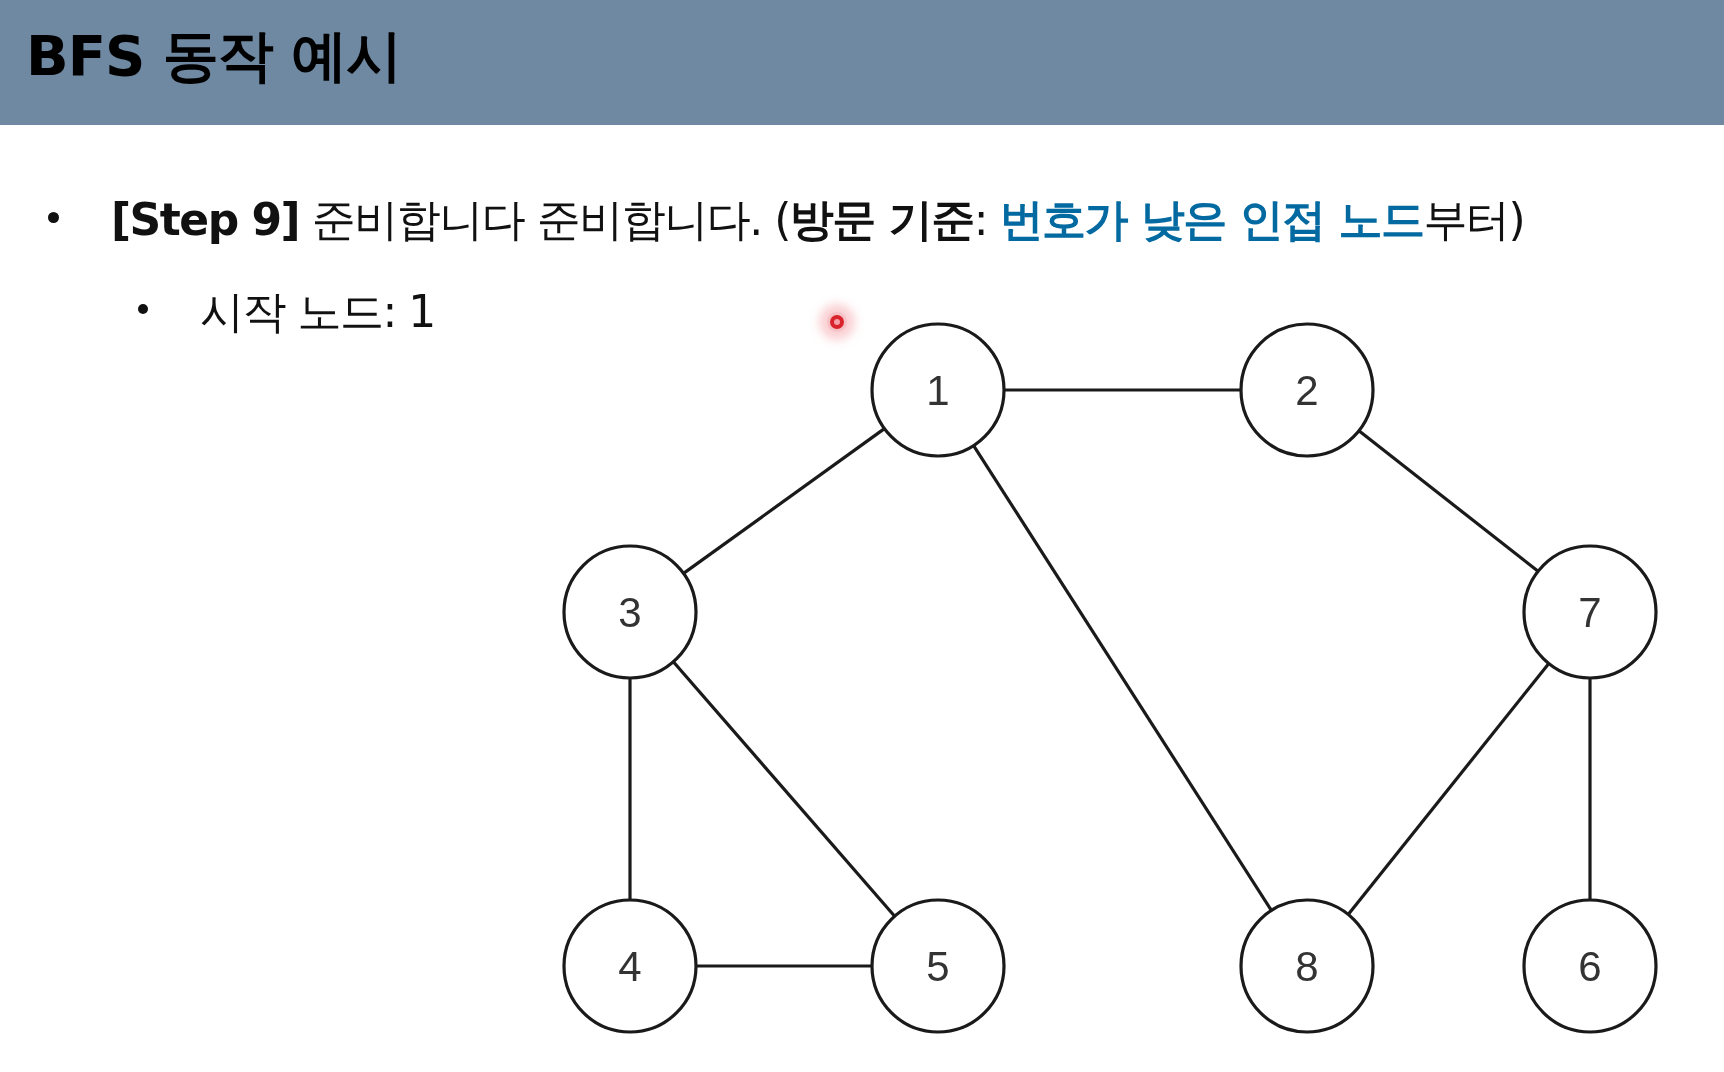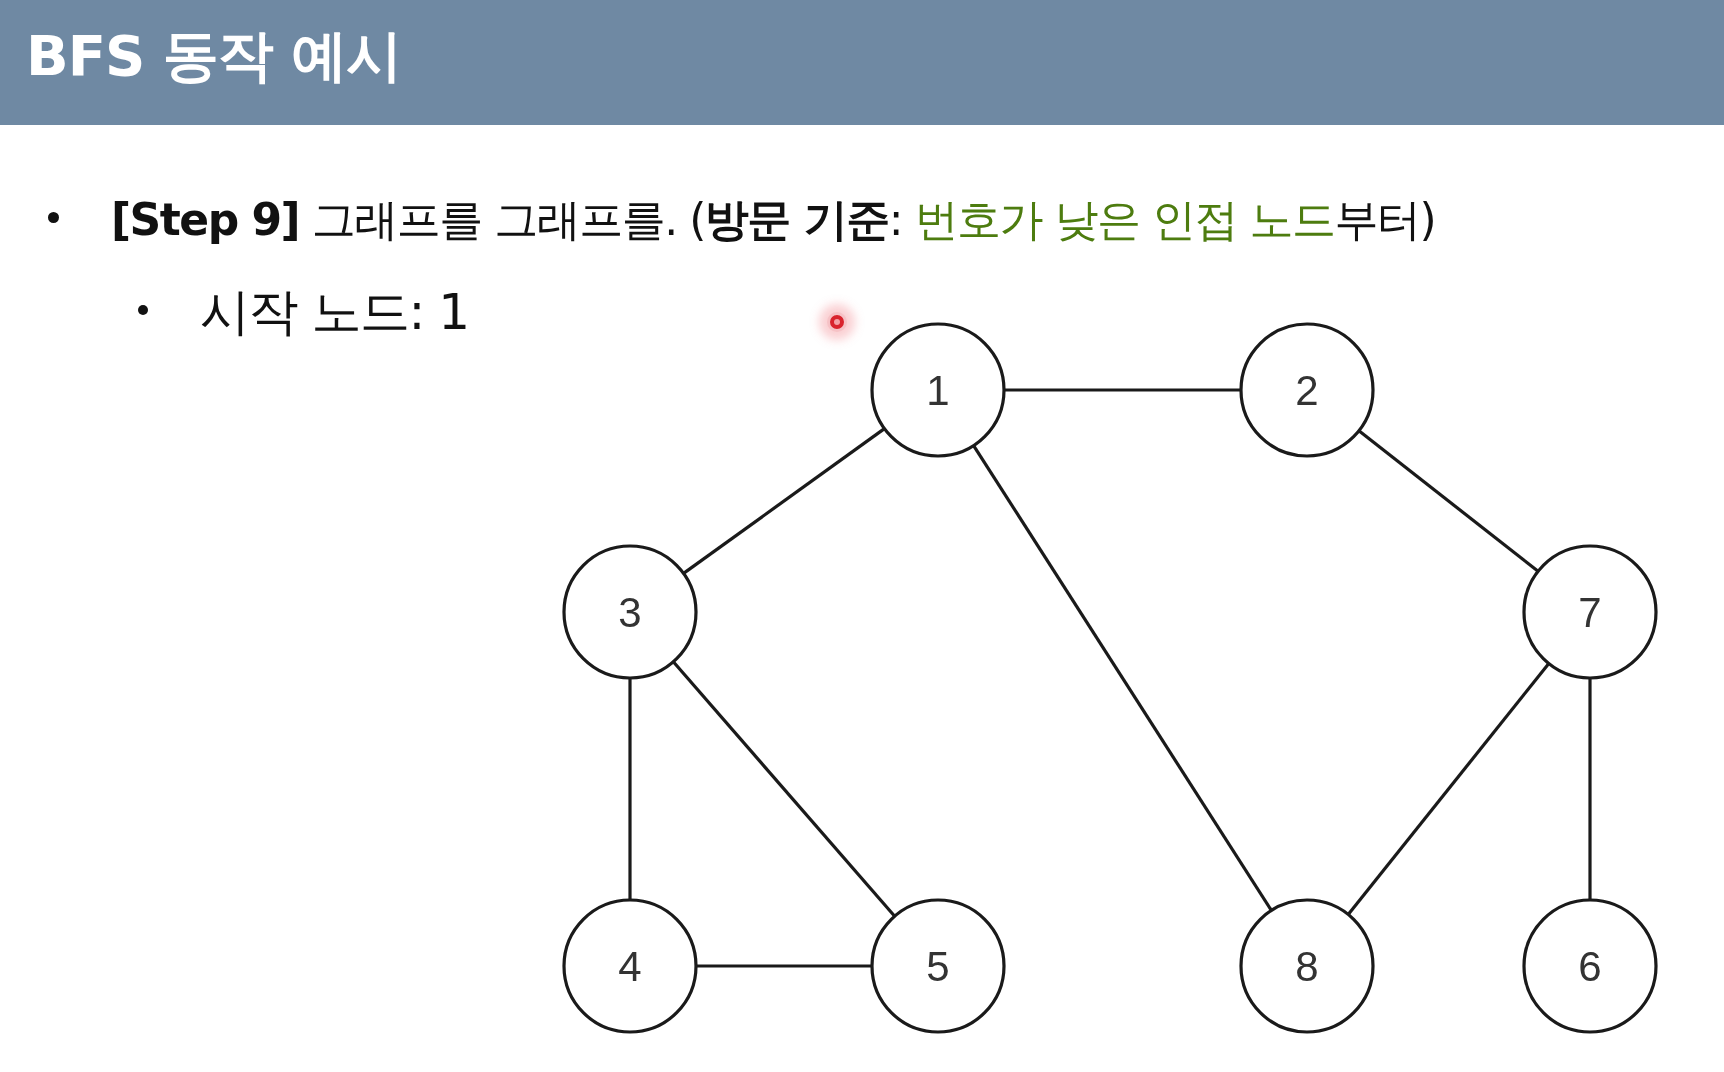--- a/index.html
+++ b/index.html
@@ -8,37 +8,37 @@
     background: #ffffff;
     font-family: "DejaVu Sans", "Liberation Sans", sans-serif;
     position: relative;
   }
   .header {
     position: absolute; left: 0; top: 0; width: 1724px; height: 125px;
     background: #6f89a3;
   }
   .title {
     position: absolute; left: 26px; top: 16px;
-    color: #ffffff; font-size: 56px; font-weight: bold;
+    color: #000000; font-size: 56px; font-weight: bold;
     letter-spacing: -1px; line-height: 80px; white-space: nowrap;
   }
   .bullet-line {
     position: absolute; white-space: nowrap; color: #111111;
     letter-spacing: -1.5px;
   }
   .line1 { left: 48px; top: 190px; font-size: 44px; line-height: 60px; }
-  .line2 { left: 138px; top: 282px; font-size: 50px; line-height: 60px; }
+  .line2 { left: 138px; top: 282px; font-size: 44px; line-height: 60px; }
   .dot {
     display: inline-block; width: 11px; height: 11px; border-radius: 50%;
     background: #111; vertical-align: middle; margin-right: 52px;
     position: relative; top: -6px;
   }
   .line2 .dot { width: 10px; height: 10px; margin-right: 52px; }
   .b { font-weight: bold; }
-  .blue { color: #4d7c0f; font-weight: normal; }
+  .blue { color: #0369a1; font-weight: bold; }
   .diagram { position: absolute; left: 0; top: 0; width: 1724px; height: 1072px; pointer-events: none; }
   .diagram .node, .diagram .edge { pointer-events: auto; }
   .node-label { font-family: "Liberation Sans", "DejaVu Sans", sans-serif; font-size: 42px; fill: #333333; }
   .cursor {
     position: absolute; width: 14px; height: 14px; border-radius: 50%;
     background: #d9232d; border: 3px solid #f6c2c6;
     box-shadow: 0 0 10px 8px rgba(240,120,130,0.35);
   }
   .cursor::after {
     content: ""; position: absolute; left: 4px; top: 4px; width: 6px; height: 6px;
@@ -46,21 +46,21 @@
   }
 </style>
 </head>
 <body>
 
 <div class="header">
   <div class="title">BFS 동작 예시</div>
 </div>
 
 <div class="bullet-line line1">
-  <span class="dot"></span><span class="b">[Step 9]</span><span> 그래프를 그래프를. (</span><span class="b">방문 기준</span><span>: </span><span class="blue">번호가 낮은 인접 노드</span><span>부터)</span>
+  <span class="dot"></span><span class="b">[Step 9]</span><span> 준비합니다 준비합니다. (</span><span class="b">방문 기준</span><span>: </span><span class="blue">번호가 낮은 인접 노드</span><span>부터)</span>
 </div>
 
 <div class="bullet-line line2">
   <span class="dot"></span><span>시작 노드: 1</span>
 </div>
 
 <svg class="diagram" xmlns="http://www.w3.org/2000/svg" width="1724" height="1072" viewBox="0 0 1724 1072">
   <g id="edges">
       <line x1="1004" y1="390" x2="1241" y2="390" stroke="#1a1a1a" stroke-width="3.2" class="edge"></line>
       <line x1="884.4585237404584" y1="428.59158353772153" x2="683.5414762595416" y2="573.4084164622784" stroke="#1a1a1a" stroke-width="3.2" class="edge"></line>

